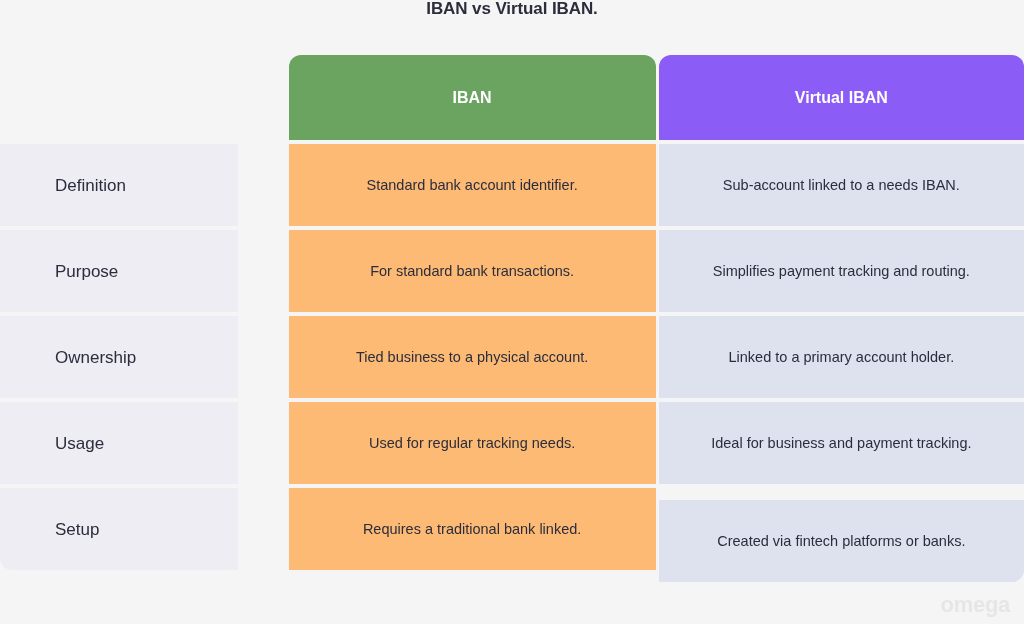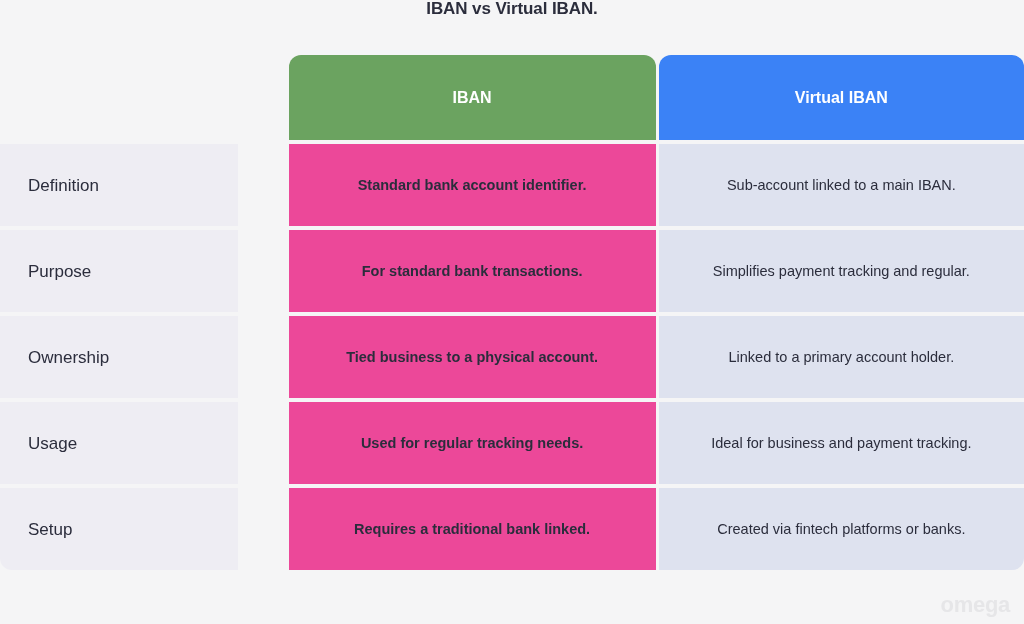--- a/index.html
+++ b/index.html
@@ -66,49 +66,49 @@
     display: flex;
     align-items: center;
     justify-content: center;
     font-size: 16px;
     font-weight: bold;
     color: #ffffff;
     border-radius: 12px 12px 0 0;
     box-sizing: border-box;
   }
   .head-iban  { background: #6ba360; }
-  .head-viban { background: #3b82f6; }
+  .head-viban { background: #8b5cf6; }
 
   
   .cell {
     height: 82px;
     display: flex;
     align-items: center;
     justify-content: center;
     text-align: center;
     font-size: 14.5px;
     color: #2b2d3c;
     line-height: 21px;
     padding: 0 34px;
     box-sizing: border-box;
   }
   .cell-label {
     justify-content: flex-start;
     text-align: left;
     background: #eeedf3;
     font-size: 17px;
-    padding: 0 0 0 28px;
+    padding: 0 0 0 55px;
   }
-  .cell-iban  { background: #ec4899; font-weight: bold; }
+  .cell-iban  { background: #fdba74; }
   .cell-viban { background: #dee2ef; }
 
   
   .col-label .cell-label:first-of-type { border-radius: 12px 0 0 0; }
   .col-label .cell-label:last-child    { border-radius: 0 0 0 12px; }
-  .col-viban .cell-viban:last-child    { border-radius: 0 0 12px 0; }
+  .col-viban .cell-viban:last-child    { border-radius: 0 0 12px 0; margin-top: 12px; }
 
   
   .watermark {
     position: absolute;
     right: 14px;
     bottom: 6px;
     font-size: 22px;
     font-weight: bold;
     color: #e6e6e8;
     letter-spacing: -0.3px;
@@ -137,22 +137,22 @@
       <div class="head head-iban">IBAN</div>
       <div class="cell cell-iban">Standard bank account identifier.</div>
       <div class="cell cell-iban">For standard bank transactions.</div>
       <div class="cell cell-iban">Tied business to a physical account.</div>
       <div class="cell cell-iban">Used for regular tracking needs.</div>
       <div class="cell cell-iban">Requires a traditional bank linked.</div>
     </div>
 
     <div class="col col-viban">
       <div class="head head-viban">Virtual IBAN</div>
-      <div class="cell cell-viban">Sub-account linked to a main IBAN.</div>
-      <div class="cell cell-viban">Simplifies payment tracking and regular.</div>
+      <div class="cell cell-viban">Sub-account linked to a needs IBAN.</div>
+      <div class="cell cell-viban">Simplifies payment tracking and routing.</div>
       <div class="cell cell-viban">Linked to a primary account holder.</div>
       <div class="cell cell-viban">Ideal for business and payment tracking.</div>
       <div class="cell cell-viban">Created via fintech platforms or banks.</div>
     </div>
 
   </div>
 
   <div class="watermark">omega</div>
 
 </div>

